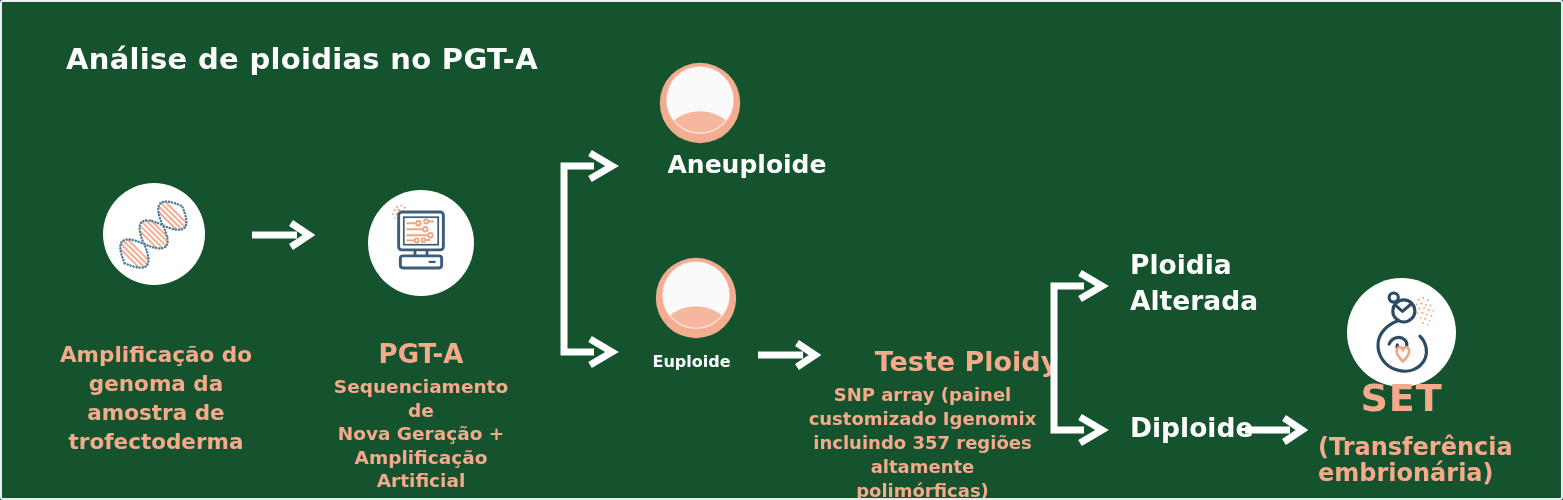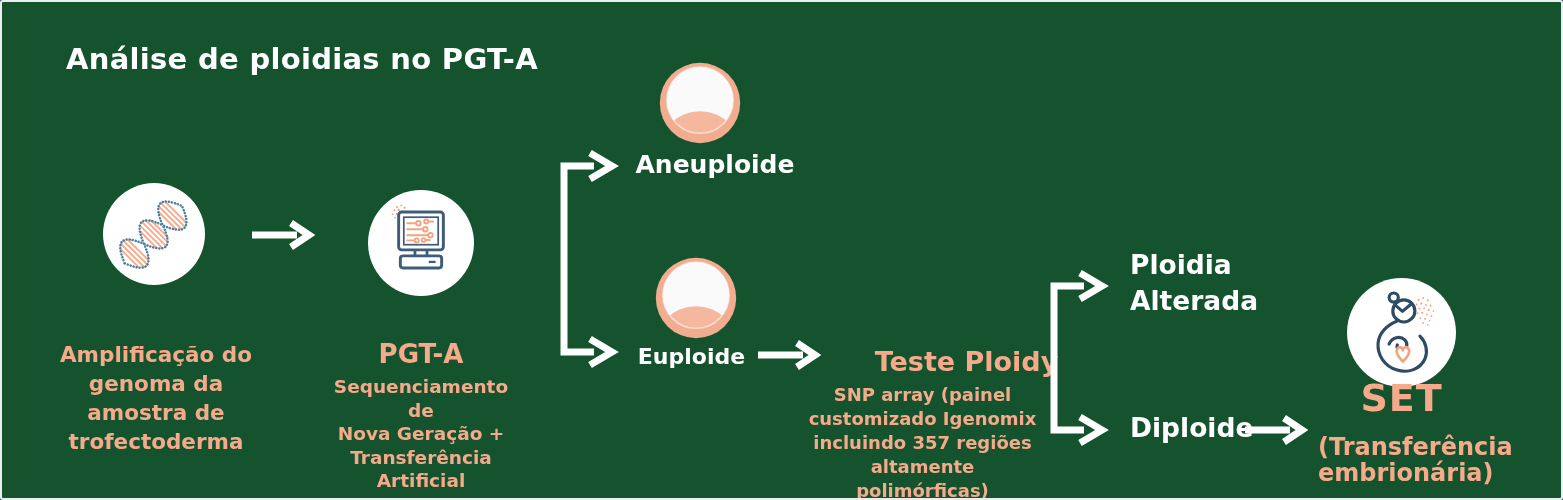--- a/index.html
+++ b/index.html
@@ -31,22 +31,22 @@
   .pc-circle{left:366px;top:188px;width:106px;height:106px;}
   .set-circle{left:1345px;top:276px;width:109px;height:109px;}
 
   .salmon{color:#f5aa8c;}
   .white-label{color:#ffffff;font-weight:700;}
 
   .amp-label{left:48px;top:338px;width:212px;font-size:21.5px;line-height:29px;font-weight:600;}
   .pgta-title{left:344px;top:337px;width:150px;font-size:26px;font-weight:700;}
   .pgta-sub{left:324px;top:373px;width:190px;font-size:18.5px;line-height:23.5px;font-weight:600;}
 
-  .aneu-label{left:613px;top:148px;width:200px;font-size:25px;}
-  .eu-label{left:592px;top:342px;width:195px;font-size:22px;}
+  .aneu-label{left:645px;top:148px;width:200px;font-size:25px;}
+  .eu-label{left:592px;top:350px;width:195px;font-size:16px;}
 
   .ploidy-title{left:852px;top:344px;width:225px;font-size:27px;font-weight:700;}
   .ploidy-sub{left:803px;top:381px;width:235px;font-size:18px;line-height:24px;font-weight:600;}
 
   .altered-label{left:1128px;top:245px;font-size:26.5px;line-height:36px;}
   .diploid-label{left:1128px;top:410px;font-size:26.5px;}
 
   .set-title{left:1324px;top:374px;width:151px;font-size:38px;font-weight:700;letter-spacing:1px;}
   .set-sub{left:1316px;top:433px;width:167px;font-size:24px;line-height:25.5px;font-weight:700;}
 
@@ -141,21 +141,21 @@
         <line x1="43" y1="58" x2="43" y2="65" stroke="#3e5c79" stroke-width="3.2"></line>
         <line x1="57" y1="58" x2="57" y2="65" stroke="#3e5c79" stroke-width="3.2"></line>
         <rect x="26" y="65" width="48" height="14" rx="3" fill="#fff" stroke="#3e5c79" stroke-width="3.4"></rect>
         <line x1="59" y1="72" x2="67" y2="72" stroke="#3e5c79" stroke-width="2.6"></line>
       </svg>
     </span>
   </div>
   <div class="abs pgta-title center salmon">PGT-A</div>
   <div class="abs pgta-sub center salmon pre">Sequenciamento de
 Nova Geração +
-Transferência Artificial</div>
+Amplificação Artificial</div>
 
   <span class="abs bracket1">
     <svg width="66" height="220" viewBox="0 0 66 220">
       <g stroke="#fff" stroke-width="7" fill="none">
         <polyline points="38,16 8,16 8,202 38,202"></polyline>
         <polyline points="34,3 56,16 34,29"></polyline>
         <polyline points="34,189 56,202 34,215"></polyline>
       </g>
     </svg>
   </span>

